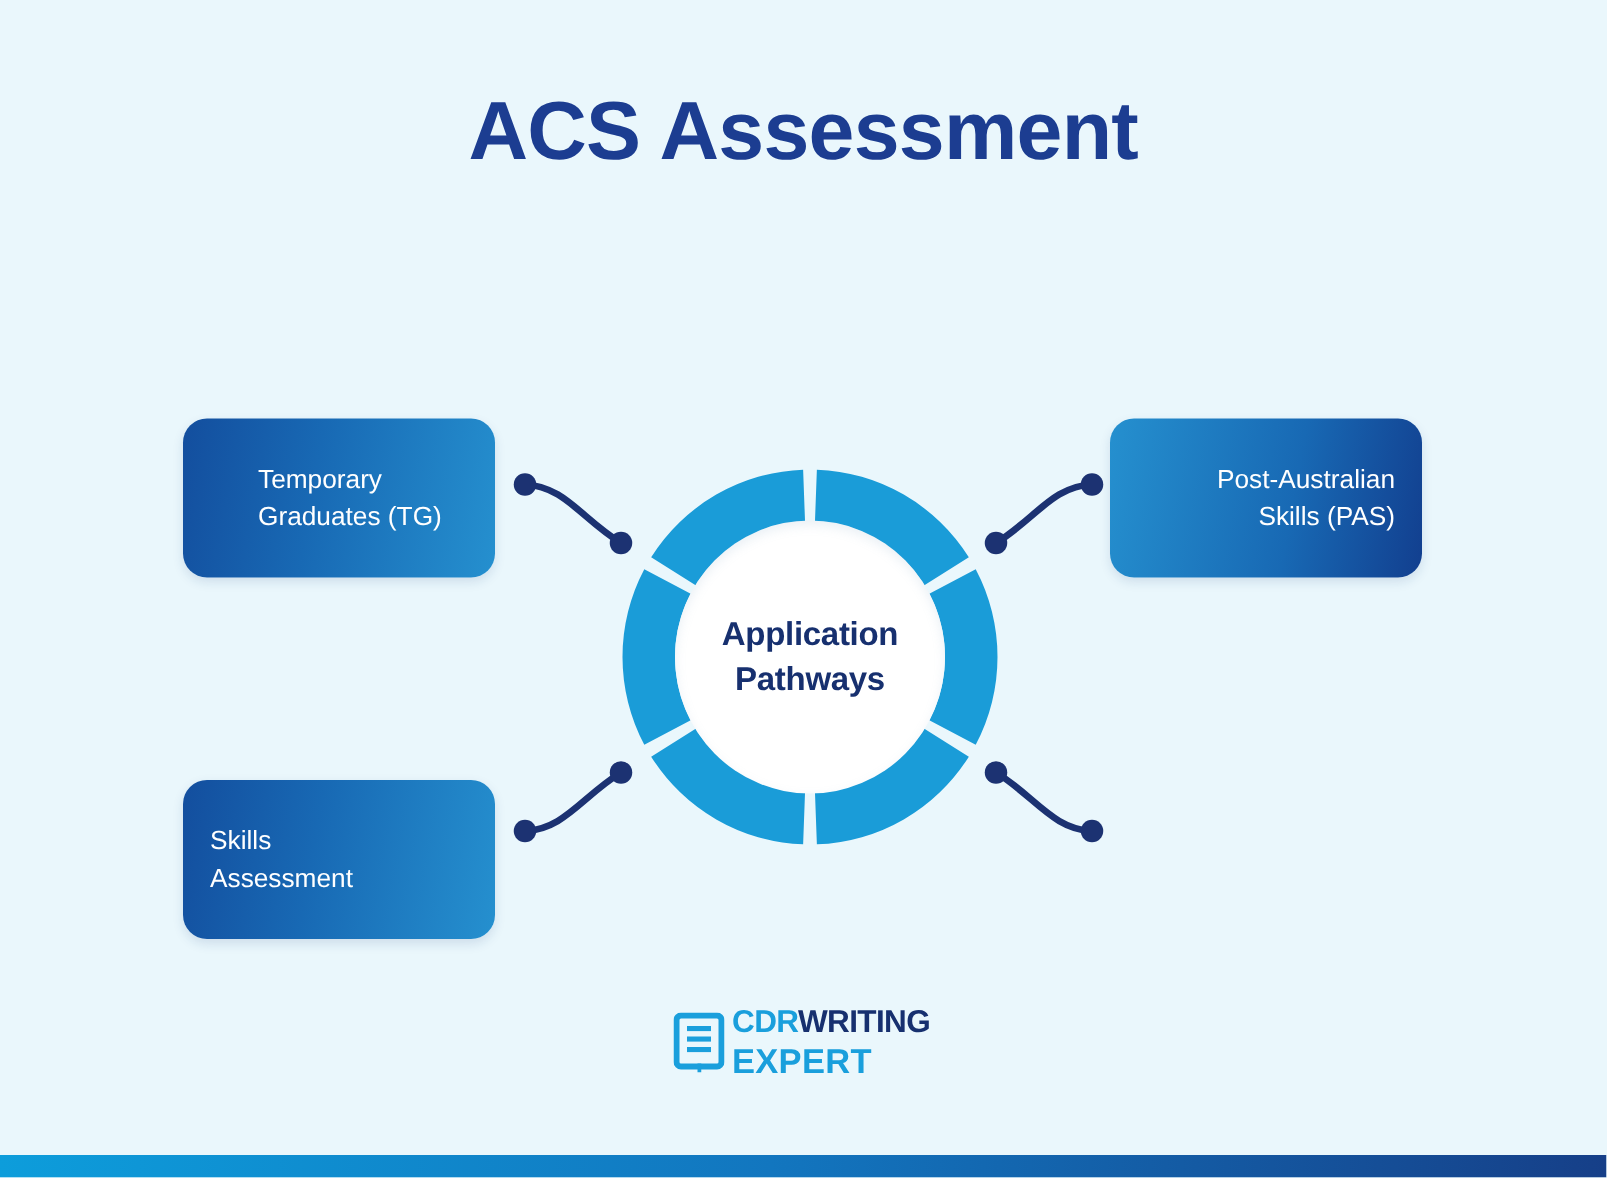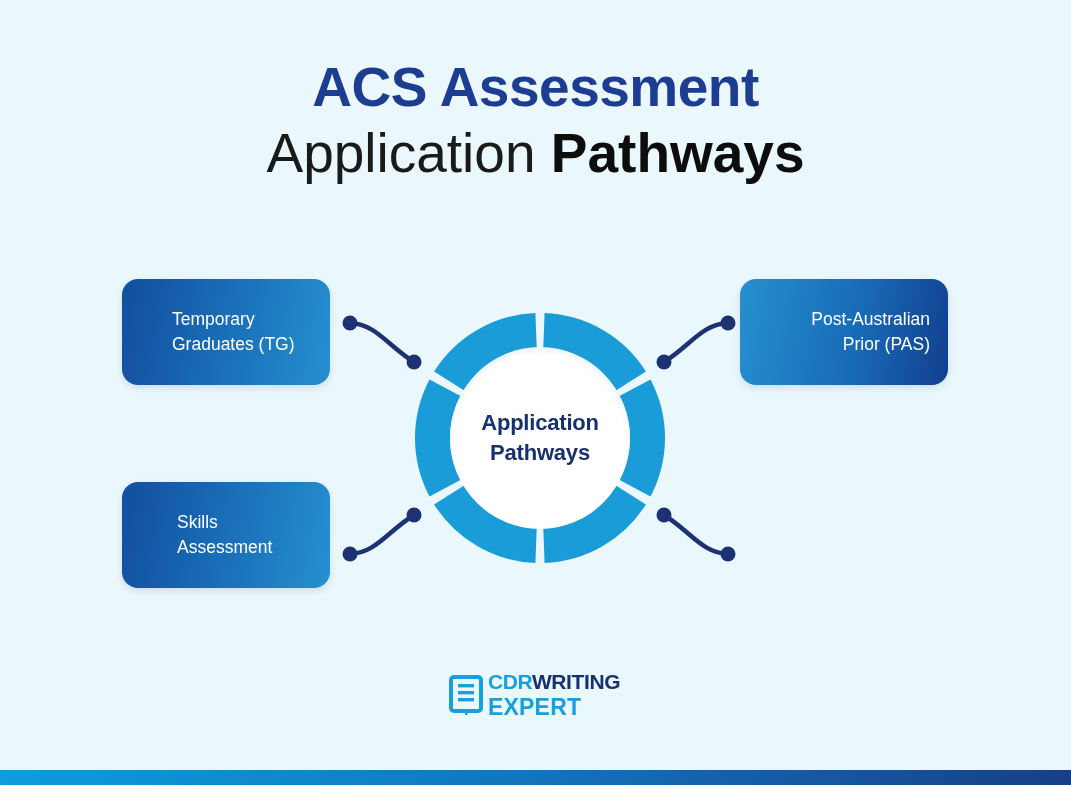--- a/index.html
+++ b/index.html
@@ -85,21 +85,21 @@
 
   .box-right {
     left: 740px;
     background: linear-gradient(100deg, #2590cf 0%, #1869b4 58%, #123f8f 100%);
     justify-content: flex-end;
   }
   .box-right .box-label { text-align: right; }
 
   #box-tg  { top: 279px; padding-left: 32px; }
   #box-pas { top: 279px; }
-  #box-sa  { top: 482px; padding-left: 37px; }
+  #box-sa  { top: 520px; }
   #box-rpl { top: 501px; }
 
   
   #donut-wrap {
     position: absolute;
     left: 414px;
     top: 311px;
     width: 252px;
     height: 254px;
   }
@@ -183,33 +183,30 @@
     background: linear-gradient(90deg, #0d9ddb 0%, #1276bf 48%, #163f88 100%);
   }
 </style>
 </head>
 <body>
 
 <div id="infographic" style="background: rgb(234, 247, 252);">
 
   <div class="heading-block">
     <div class="title-line1" style="color: rgb(28, 61, 145);">ACS Assessment</div>
-    <div class="title-line2">
-      <span class="title-light">Application </span><span class="title-bold">Pathways</span>
-    </div>
   </div>
 
   <div class="pathway-box box-left" id="box-tg">
     <span class="box-label">Temporary
 Graduates (TG)</span>
   </div>
 
   <div class="pathway-box box-right" id="box-pas">
     <span class="box-label">Post-Australian
-Prior (PAS)</span>
+Skills (PAS)</span>
   </div>
 
   <div class="pathway-box box-left" id="box-sa">
     <span class="box-label">Skills
 Assessment</span>
   </div>
 
 
   <div id="donut-wrap">
     <svg id="donut-svg" viewBox="0 0 252 254">

